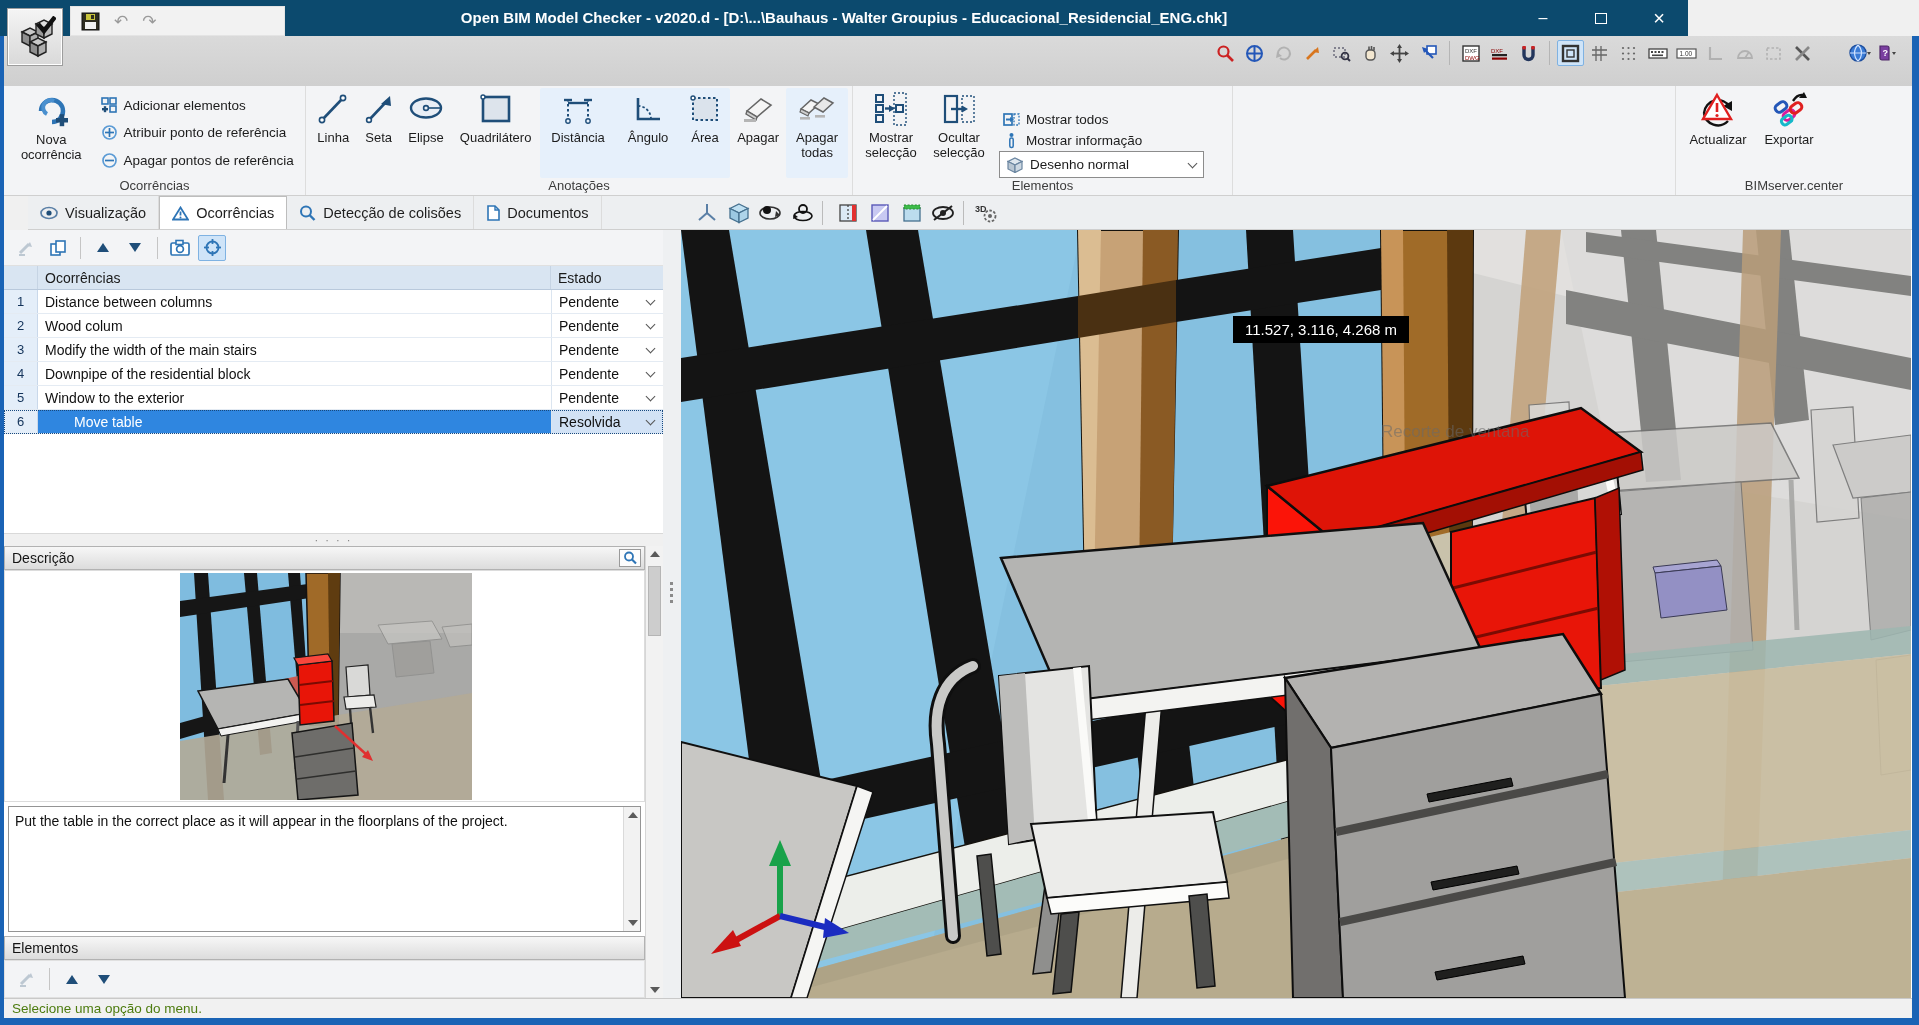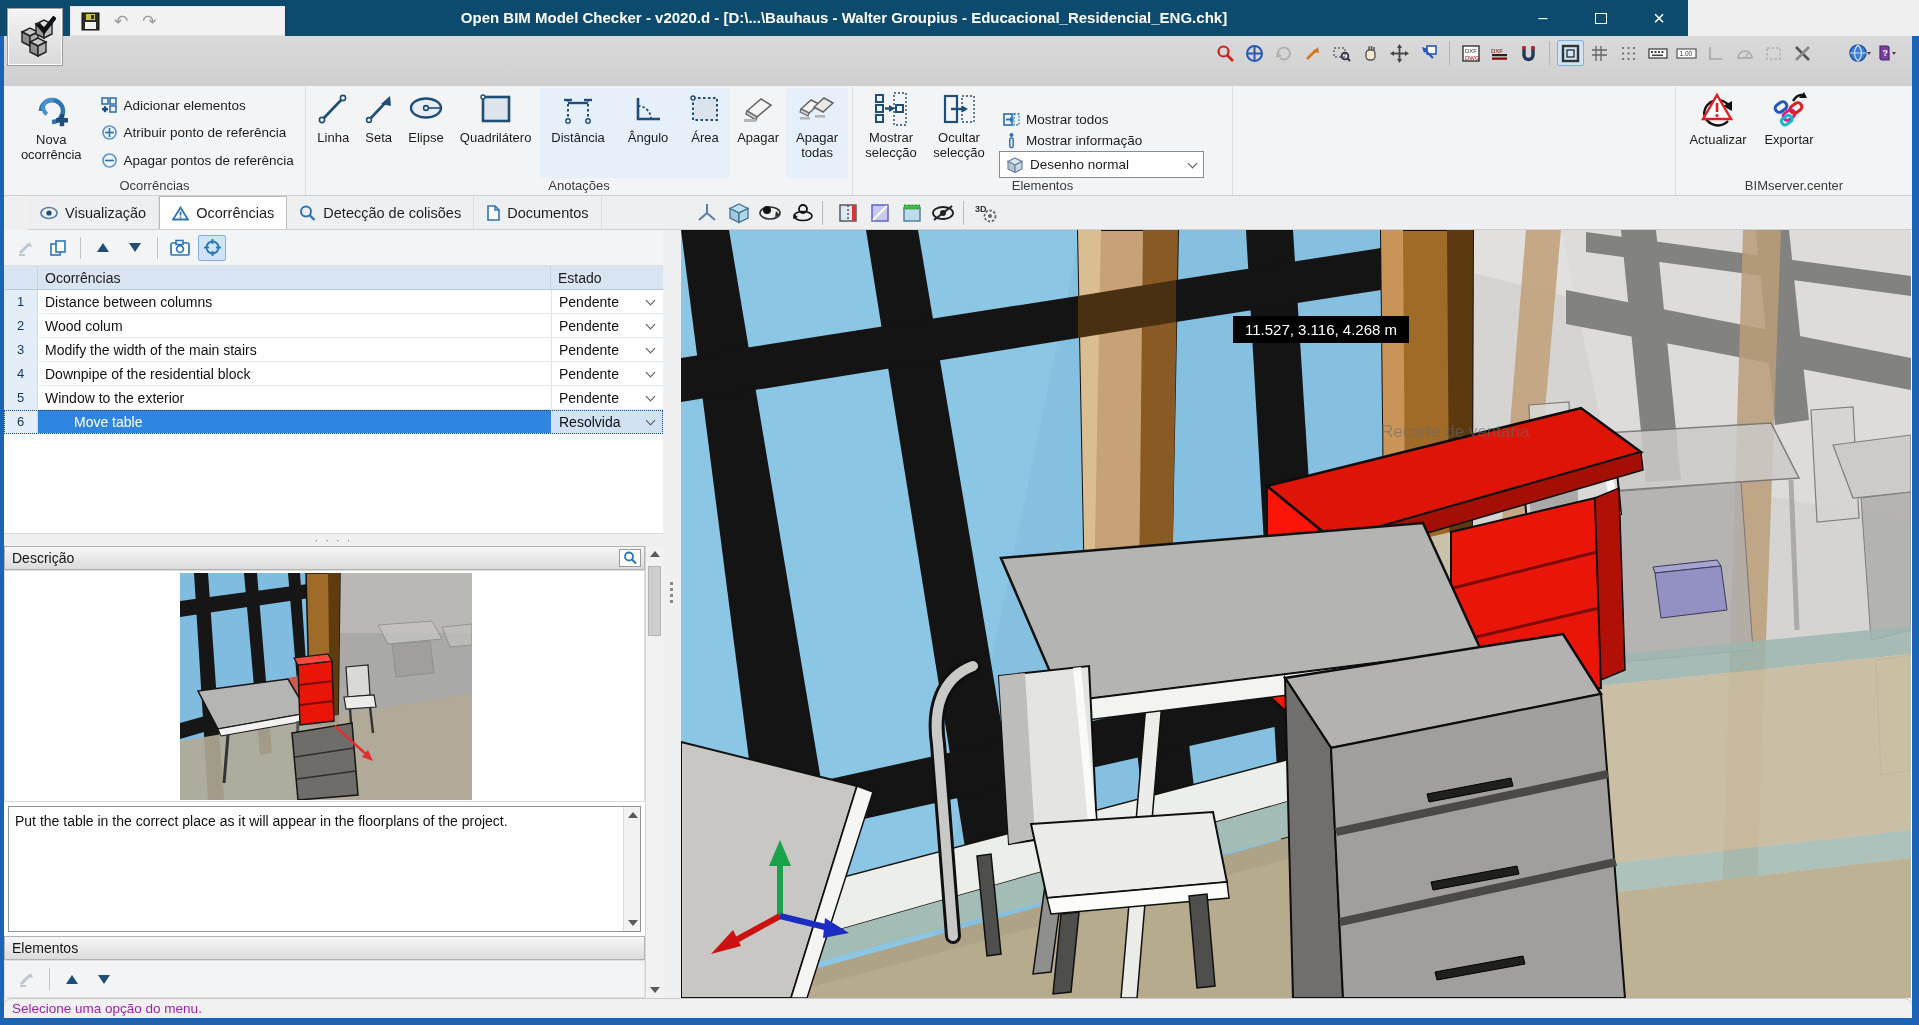--- a/index.html
+++ b/index.html
@@ -111,21 +111,21 @@
 
   .v-splitter { position:absolute; left:659px; top:0; width:18px; height:768px; background:#eef0f2; }
   .v-dots { position:absolute; left:7px; top:352px; display:flex; flex-direction:column; gap:3px; }
   .v-dots i { width:3px; height:3px; background:#8a8a8a; display:block; }
 
   .viewport { position:absolute; left:677px; top:0; width:1230px; height:768px; background:#c7c5c2; overflow:hidden; }
   .tooltip3d { position:absolute; left:552px; top:86px; background:#000; color:#fff; font-size:15px; padding:5px 12px; white-space:nowrap; }
   .watermark { position:absolute; left:700px; top:192px; color:rgba(105,105,105,.55); font-size:17px; white-space:nowrap; }
 
   .statusbar { position:absolute; left:4px; top:998px; width:1908px; height:20px; background:#f1f1f1; border-top:1px solid #c9c9c9;
-               font-size:13.5px; color:#a21caf; line-height:19px; padding-left:8px;border-radius:8px; }
+               font-size:13.5px; color:#4d7c0f; line-height:19px; padding-left:8px; }
 </style>
 </head>
 <body>
 
 <div class="window">
 
   <div class="titlebar">
     <div class="title-text">Open BIM Model Checker - v2020.d - [D:\...\Bauhaus - Walter Groupius - Educacional_Residencial_ENG.chk]</div>
     <div class="win-controls">
       <div class="win-btn">

